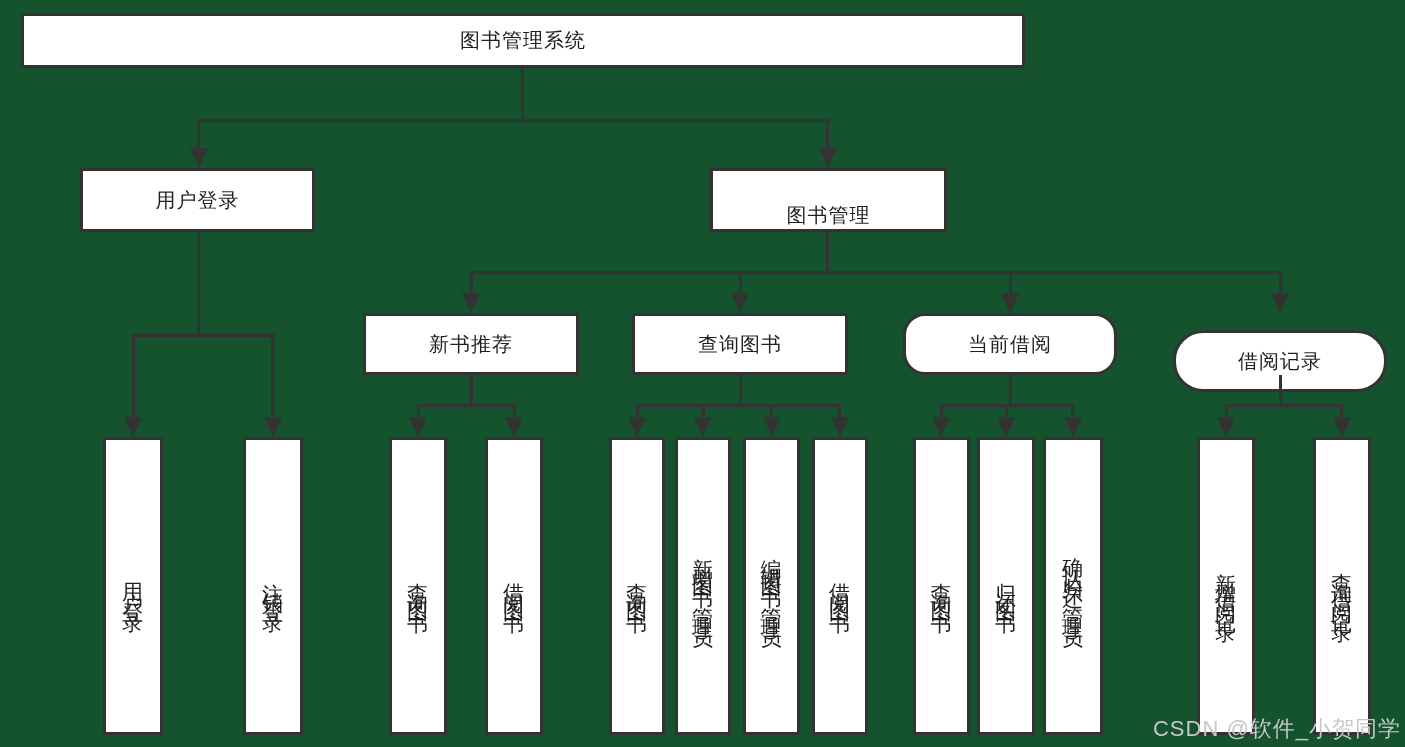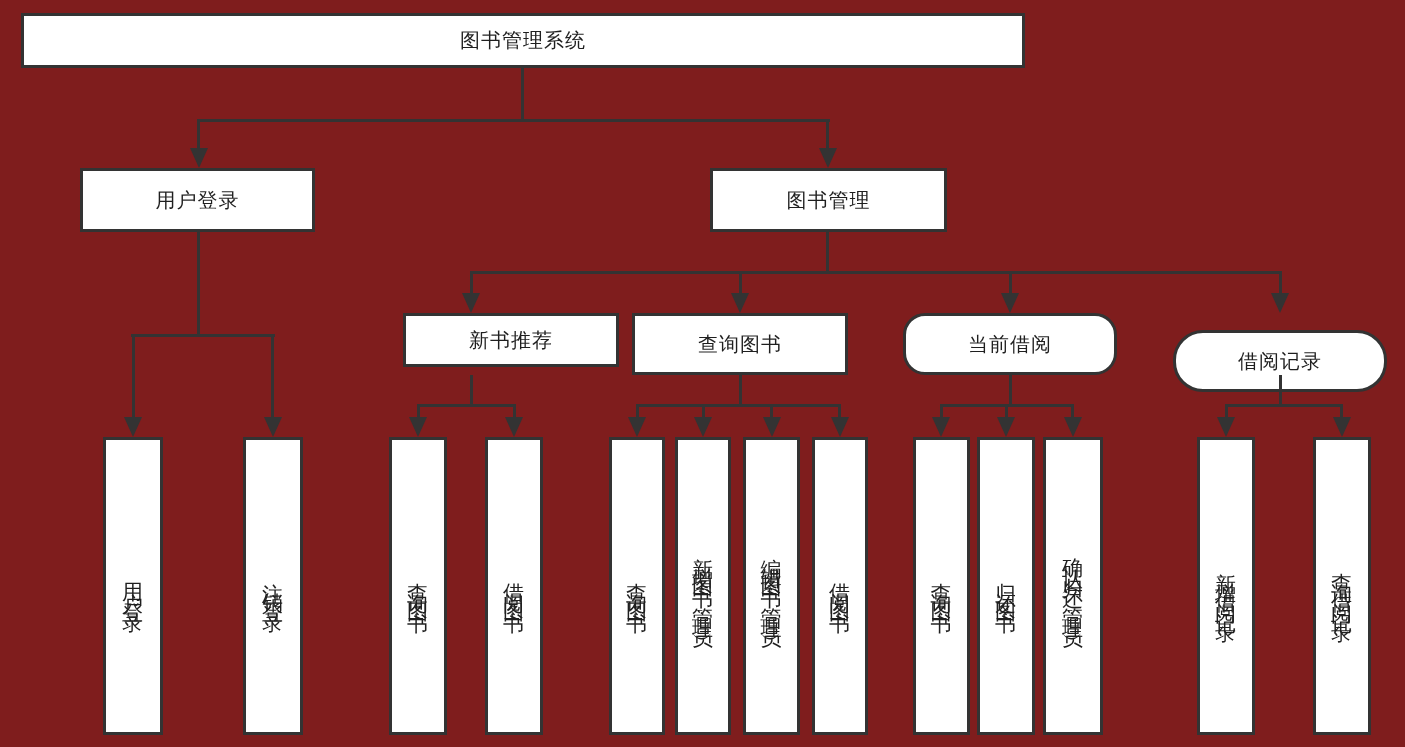--- a/index.html
+++ b/index.html
@@ -1,19 +1,19 @@
 <!DOCTYPE html>
 <html><head>
 <meta charset="utf-8">
 <style>
   html,body{margin:0;padding:0;background:#ffffff;}
   .stage{
     position:relative;
     width:1405px;height:747px;
-    background:#7f1d1d;
+    background:#14532d;
     font-family:"Liberation Sans","DejaVu Sans",sans-serif;
     overflow:hidden;
   }
   .box{
     position:absolute;
     border:3px solid #333333;
     background:#ffffff;
     display:flex;align-items:center;justify-content:center;
     color:#1f1f1f;
     box-sizing:border-box;
@@ -56,21 +56,21 @@
   <div class="vl" style="left:521px;top:68px;width:3px;height:54px;"></div>
   <div class="hl" style="left:197px;top:119px;width:633px;height:3px;"></div>
   <div class="vl" style="left:197px;top:119px;width:3px;height:31px;"></div>
   <div class="vl" style="left:826px;top:119px;width:3px;height:31px;"></div>
   <div class="arrow" style="left:190px;top:148px;"></div>
   <div class="arrow" style="left:819px;top:148px;"></div>
 
   <div class="box hbox" style="left:80px;top:168px;width:235px;height:64px;">
     <span>用户登录</span>
   </div>
-  <div class="box hbox" style="left:710px;top:168px;width:237px;height:64px;">
+  <div class="box hbox" style="left:710px;top:168px;width:237px;height:64px;align-items:flex-end;">
     <span>图书管理</span>
   </div>
 
   <div class="vl" style="left:197px;top:232px;width:3px;height:104px;"></div>
   <div class="hl" style="left:131px;top:334px;width:144px;height:3px;"></div>
   <div class="vl" style="left:132px;top:334px;width:3px;height:84px;"></div>
   <div class="vl" style="left:271px;top:334px;width:3px;height:84px;"></div>
   <div class="arrow" style="left:124px;top:417px;"></div>
   <div class="arrow" style="left:264px;top:417px;"></div>
 
@@ -78,21 +78,21 @@
   <div class="hl" style="left:470px;top:271px;width:812px;height:3px;"></div>
   <div class="vl" style="left:470px;top:271px;width:3px;height:24px;"></div>
   <div class="vl" style="left:739px;top:271px;width:3px;height:24px;"></div>
   <div class="vl" style="left:1009px;top:271px;width:3px;height:24px;"></div>
   <div class="vl" style="left:1279px;top:271px;width:3px;height:24px;"></div>
   <div class="arrow" style="left:462px;top:293px;"></div>
   <div class="arrow" style="left:731px;top:293px;"></div>
   <div class="arrow" style="left:1001px;top:293px;"></div>
   <div class="arrow" style="left:1271px;top:293px;"></div>
 
-  <div class="box hbox" style="left:363px;top:313px;width:216px;height:54px;margin-left:40px;">
+  <div class="box hbox" style="left:363px;top:313px;width:216px;height:62px;">
     <span>新书推荐</span>
   </div>
   <div class="box hbox" style="left:632px;top:313px;width:216px;height:62px;">
     <span>查询图书</span>
   </div>
   <div class="box hbox" style="left:903px;top:313px;width:214px;height:62px;border-radius:22px;">
     <span>当前借阅</span>
   </div>
   <div class="box hbox" style="left:1173px;top:330px;width:214px;height:62px;border-radius:30px;">
     <span>借阅记录</span>
@@ -170,14 +170,15 @@
     <span class="vtext">确认归还（管理员）</span>
   </div>
 
   <div class="box leaf" style="left:1197px;top:437px;width:58px;height:298px;">
     <span class="vtext">新增借阅记录</span>
   </div>
   <div class="box leaf" style="left:1313px;top:437px;width:58px;height:298px;">
     <span class="vtext">查询借阅记录</span>
   </div>
 
+  <div class="watermark">CSDN @软件_小贺同学</div>
 
 </div>
 
 </body></html>

